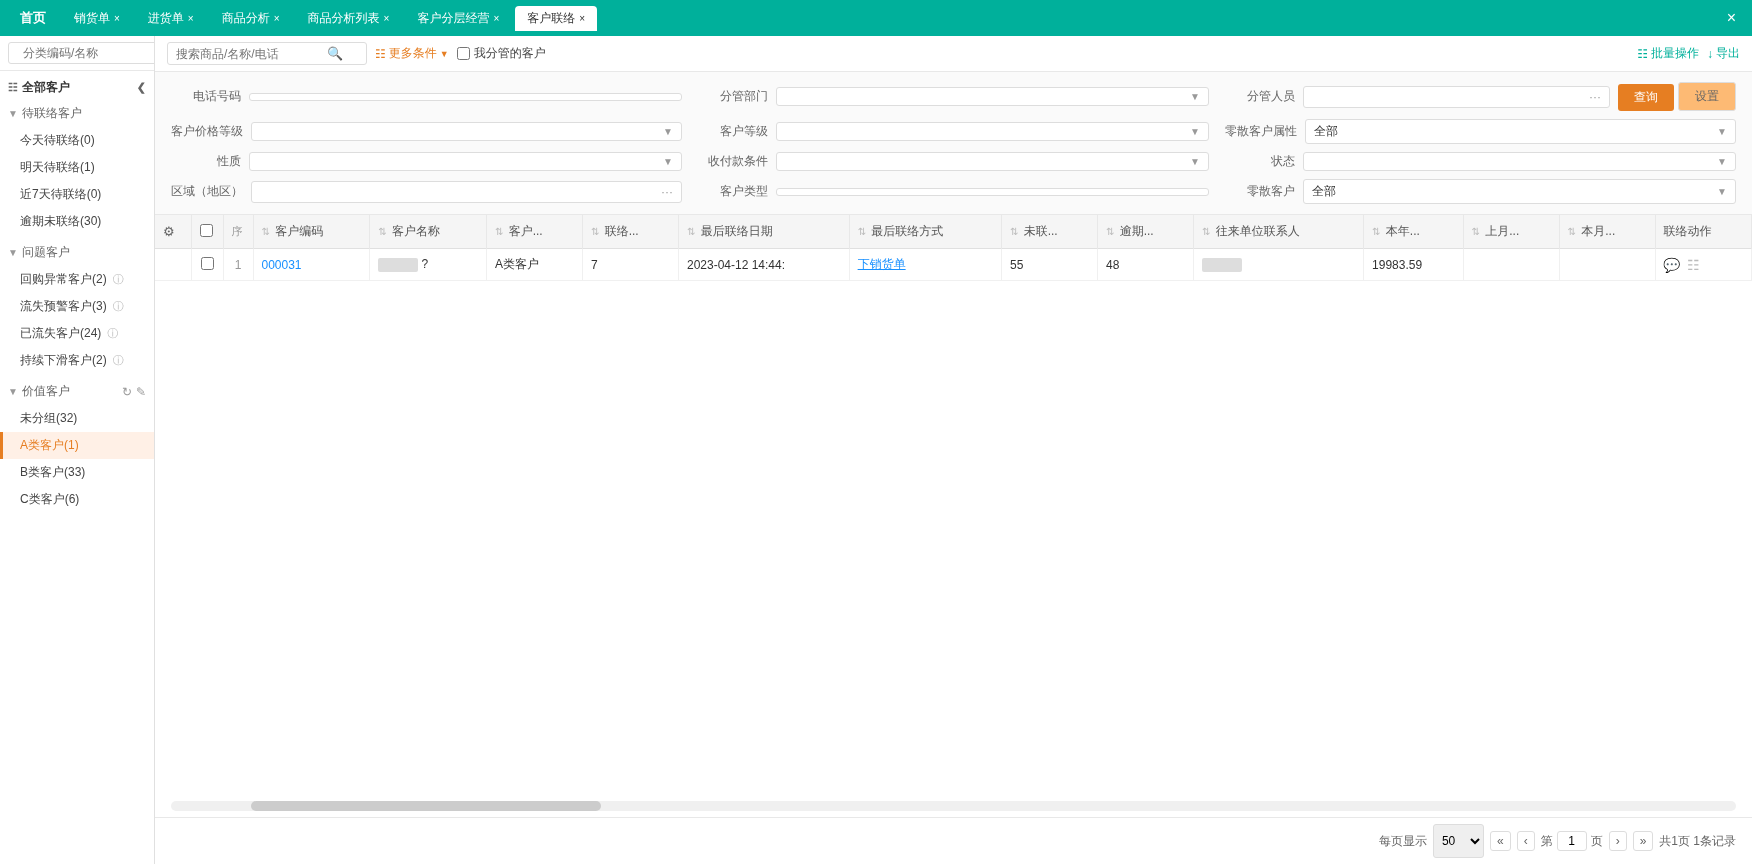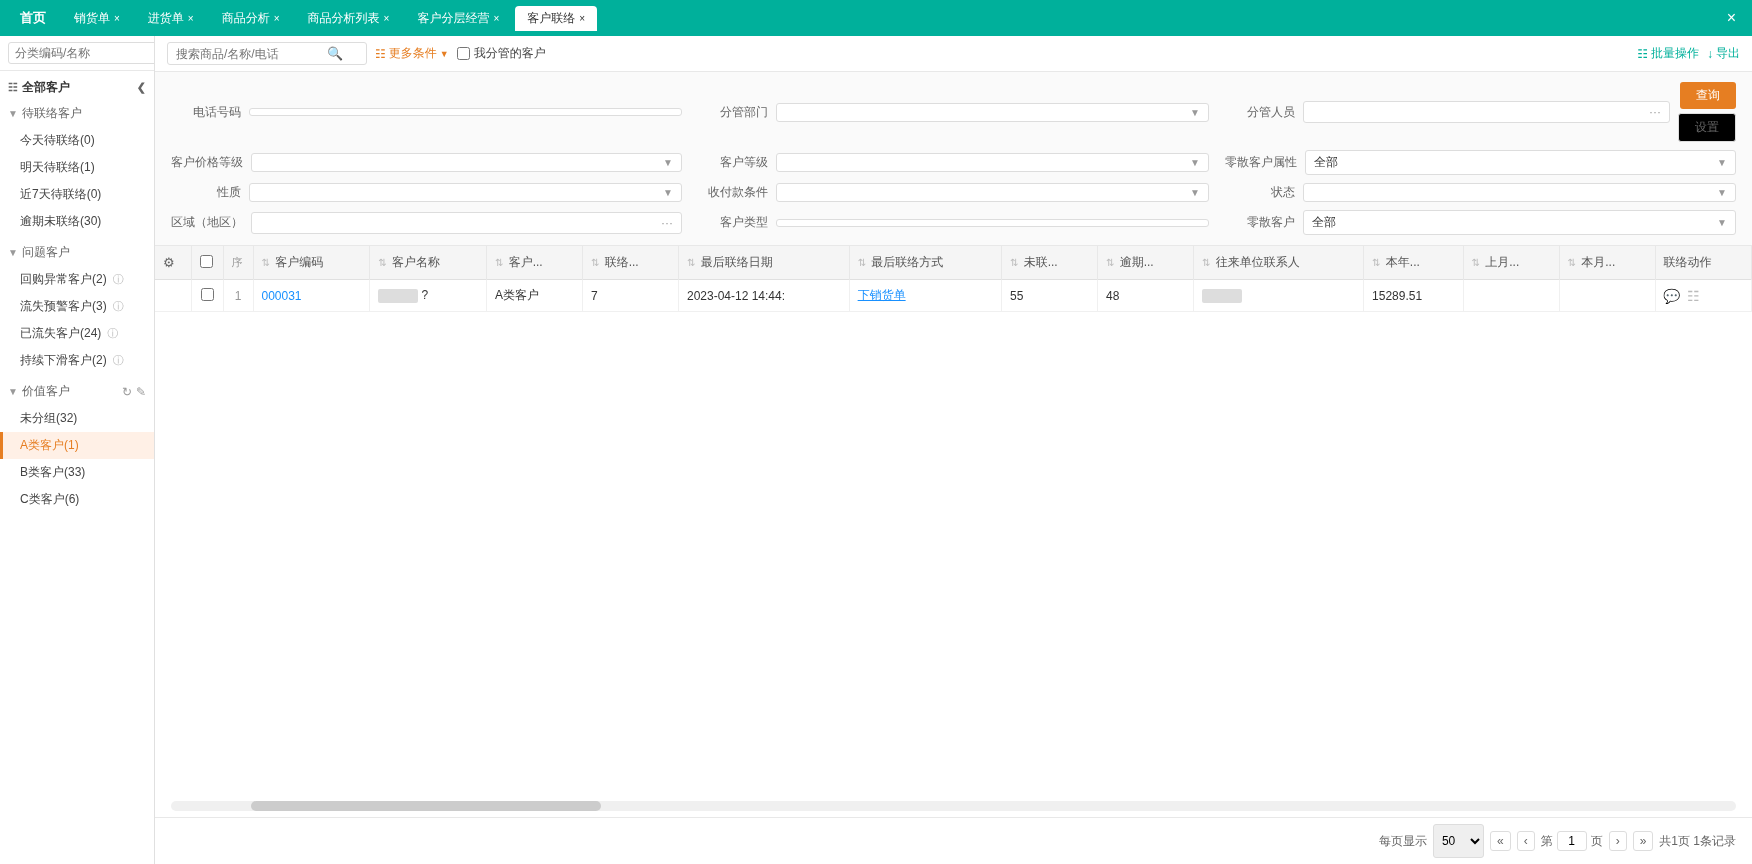--- a/index.html
+++ b/index.html
@@ -30,21 +30,21 @@
       width: 155px; min-width: 155px; background: white;
       border-right: 1px solid #e0e0e0; display: flex; flex-direction: column;
       overflow-y: auto; overflow-x: hidden;
     }
     .sidebar-search {
       display: flex; align-items: center; padding: 6px 8px;
       border-bottom: 1px solid #e8e8e8; gap: 4px;
     }
     .sidebar-search input {
       flex: 1; border: 1px solid #ddd; border-radius: 3px;
-      padding: 3px 6px; font-size: 12px; color: #999; outline: none;
+      padding: 3px 14px; font-size: 12px; color: #999; outline: none;
     }
 
     .sidebar-header {
       display: flex; align-items: center; padding: 8px 8px 4px 8px;
       font-weight: bold; color: #333; font-size: 13px; gap: 4px;
       cursor: pointer;
     }
     .sidebar-header .grid-icon { color: #666; font-size: 11px; }
     .sidebar-header .collapse-icon { margin-left: auto; color: #666; font-size: 11px; cursor: pointer; }
 
@@ -116,28 +116,28 @@
     .filter-input-box {
       flex: 1; display: flex; align-items: center;
       border: 1px solid #ddd; border-radius: 3px; padding: 3px 8px;
       background: white; cursor: pointer; position: relative;
     }
     .filter-input-box .value { color: #333; font-size: 12px; flex: 1; }
     .filter-input-box .placeholder { color: #bbb; font-size: 12px; flex: 1; }
     .filter-input-box .arrow { color: #999; font-size: 10px; }
     .filter-input-box .dots { color: #999; font-size: 12px; }
     .filter-actions-col {
-      display: flex; flex-direction: column; gap: 4px; align-items: flex-end; justify-content: center;
+      display: flex; flex-direction: row; gap: 4px; align-items: flex-end; justify-content: center;
     }
     .btn-query {
       background: #e67e22; color: white; border: none; border-radius: 3px;
       padding: 5px 16px; cursor: pointer; font-size: 12px;
     }
     .btn-settings {
-      background: #000000; color: #666; border: 1px solid #ddd; border-radius: 3px;
+      background: #fdba74; color: #666; border: 1px solid #ddd; border-radius: 3px;
       padding: 5px 16px; cursor: pointer; font-size: 12px;
     }
 
     
     .table-container {
       flex: 1; overflow-y: auto; overflow-x: auto;
     }
     table {
       width: 100%; border-collapse: collapse; min-width: 1400px;
     }
@@ -515,21 +515,21 @@
             </td>
             <td>A类客户</td>
             <td>7</td>
             <td>2023-04-12 14:44:</td>
             <td class="link-cell">下销货单</td>
             <td>55</td>
             <td>48</td>
             <td>
               <span class="blurred-name"></span>
             </td>
-            <td>15289.51</td>
+            <td>19983.59</td>
             <td></td>
             <td></td>
             <td>
               <div class="row-actions">
                 <span class="row-action-icon" title="联络">💬</span>
                 <span class="row-action-icon" title="二维码">☷</span>
               </div>
             </td>
           </tr>
         </tbody>

